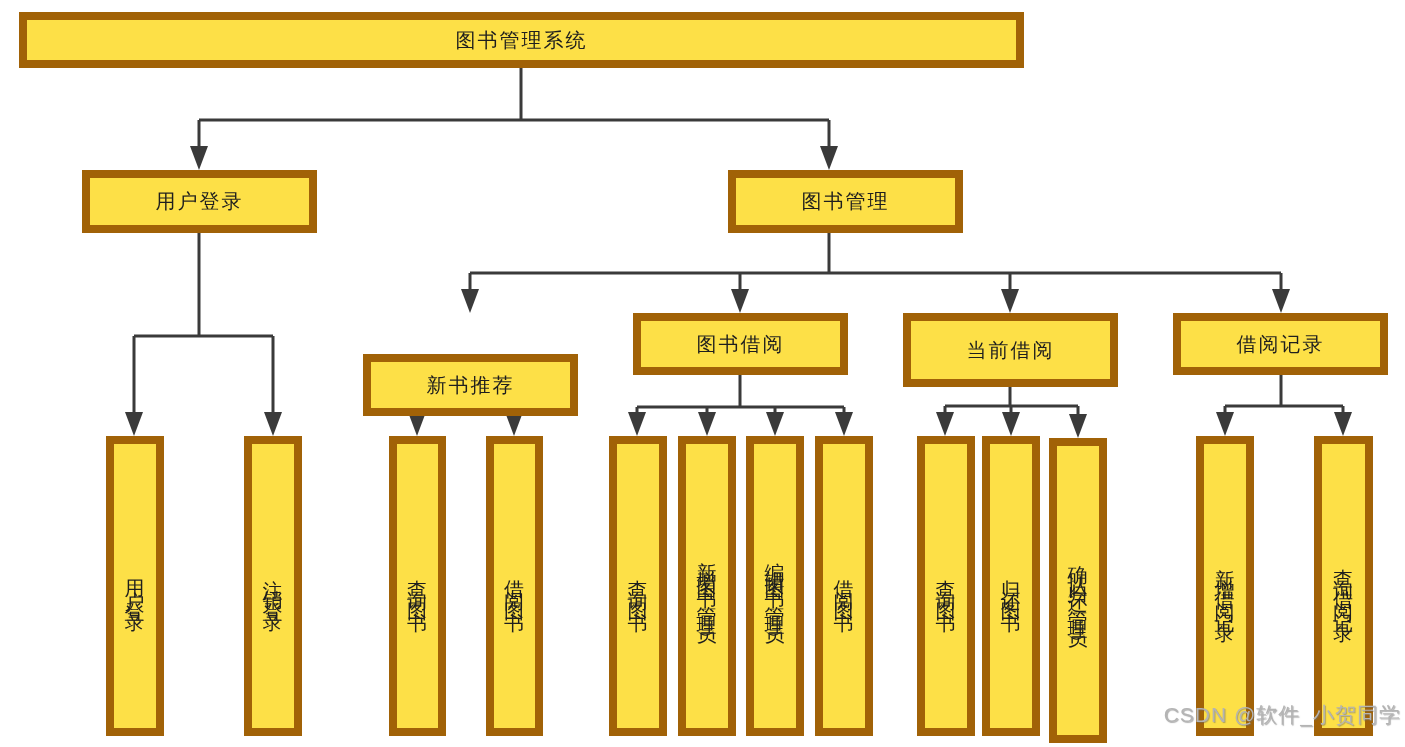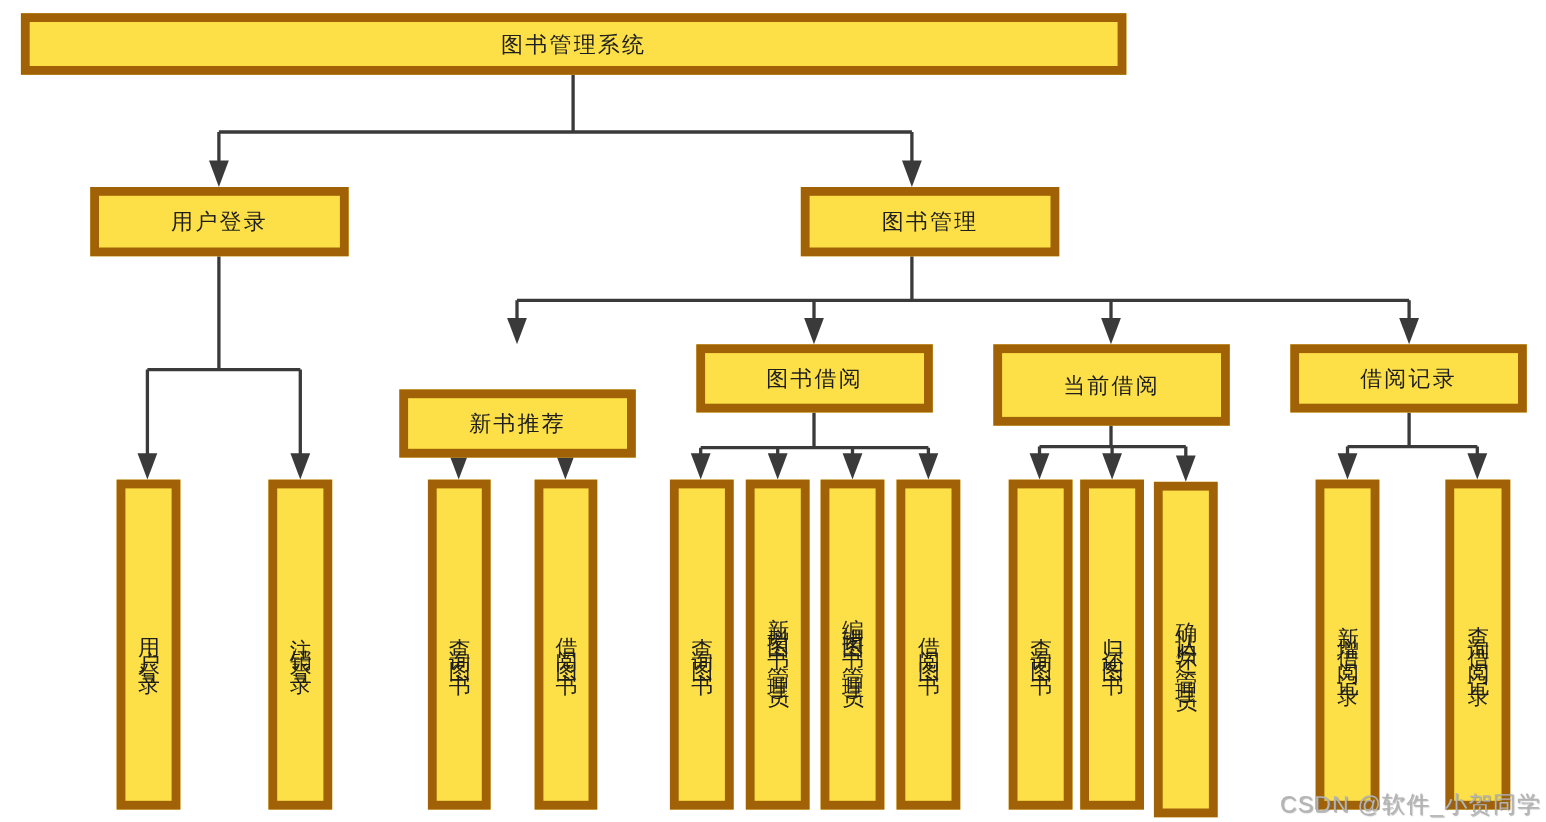--- a/index.html
+++ b/index.html
@@ -33,21 +33,21 @@
     top:436px;height:300px;width:58px;
     writing-mode:vertical-rl;
     text-orientation:mixed;
     font-size:20px;
     letter-spacing:11px;
     line-height:1;
   }
   .vbox.long{letter-spacing:9px;}
   .watermark{
     position:absolute;
-    right:4px;bottom:2px;
+    right:4px;bottom:18px;
     font-size:21px;
     color:#b4b4b4;
     text-shadow:1px 1px 1px rgba(110,110,110,0.55);
     letter-spacing:1px;
     z-index:2;
     white-space:nowrap;
   }
 </style>
 </head>
 <body>

